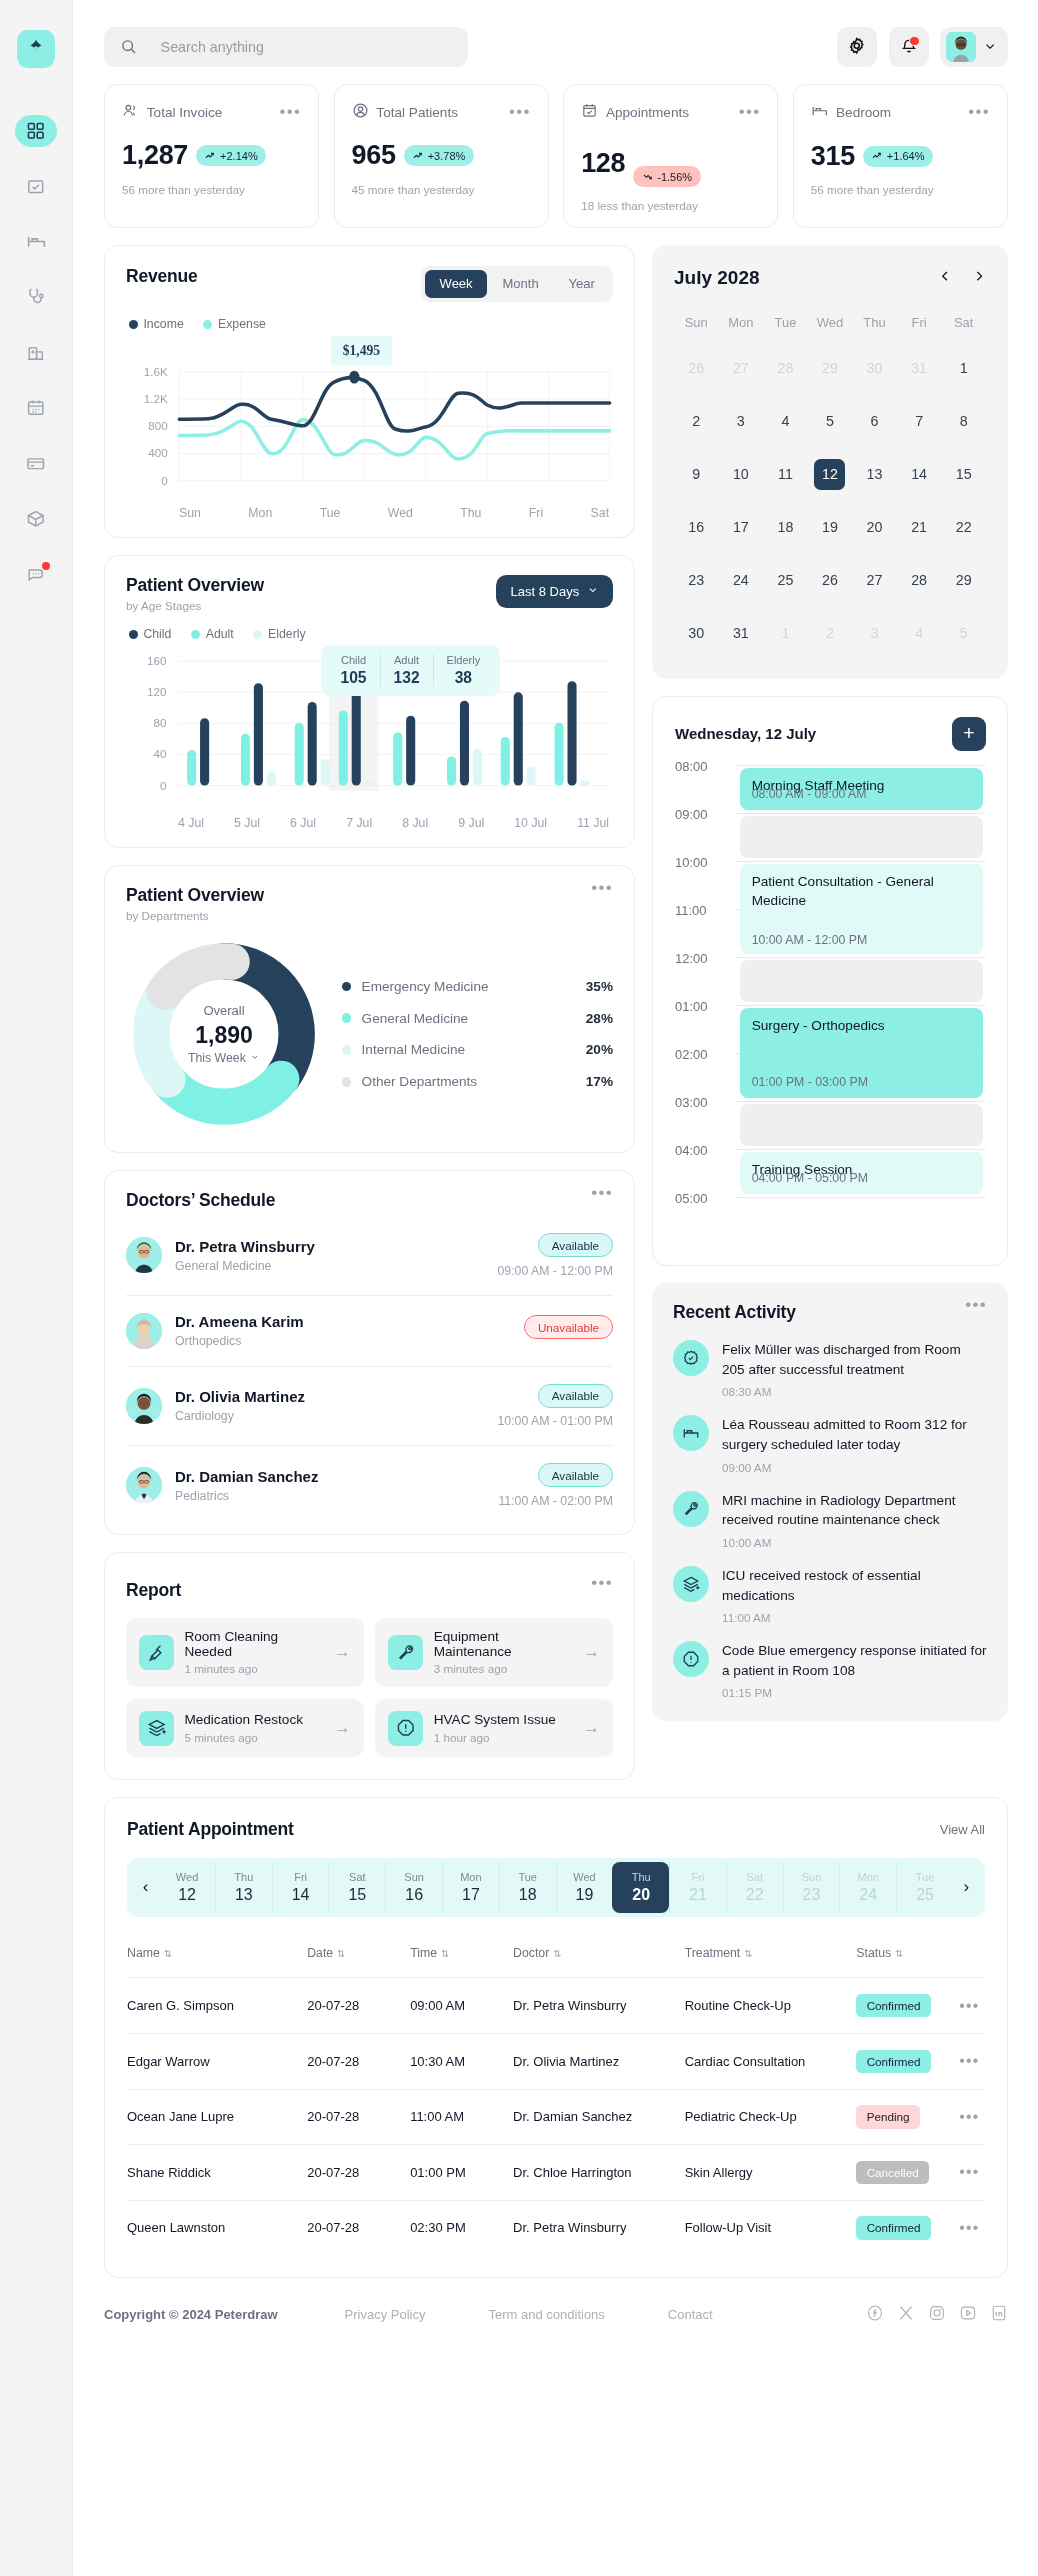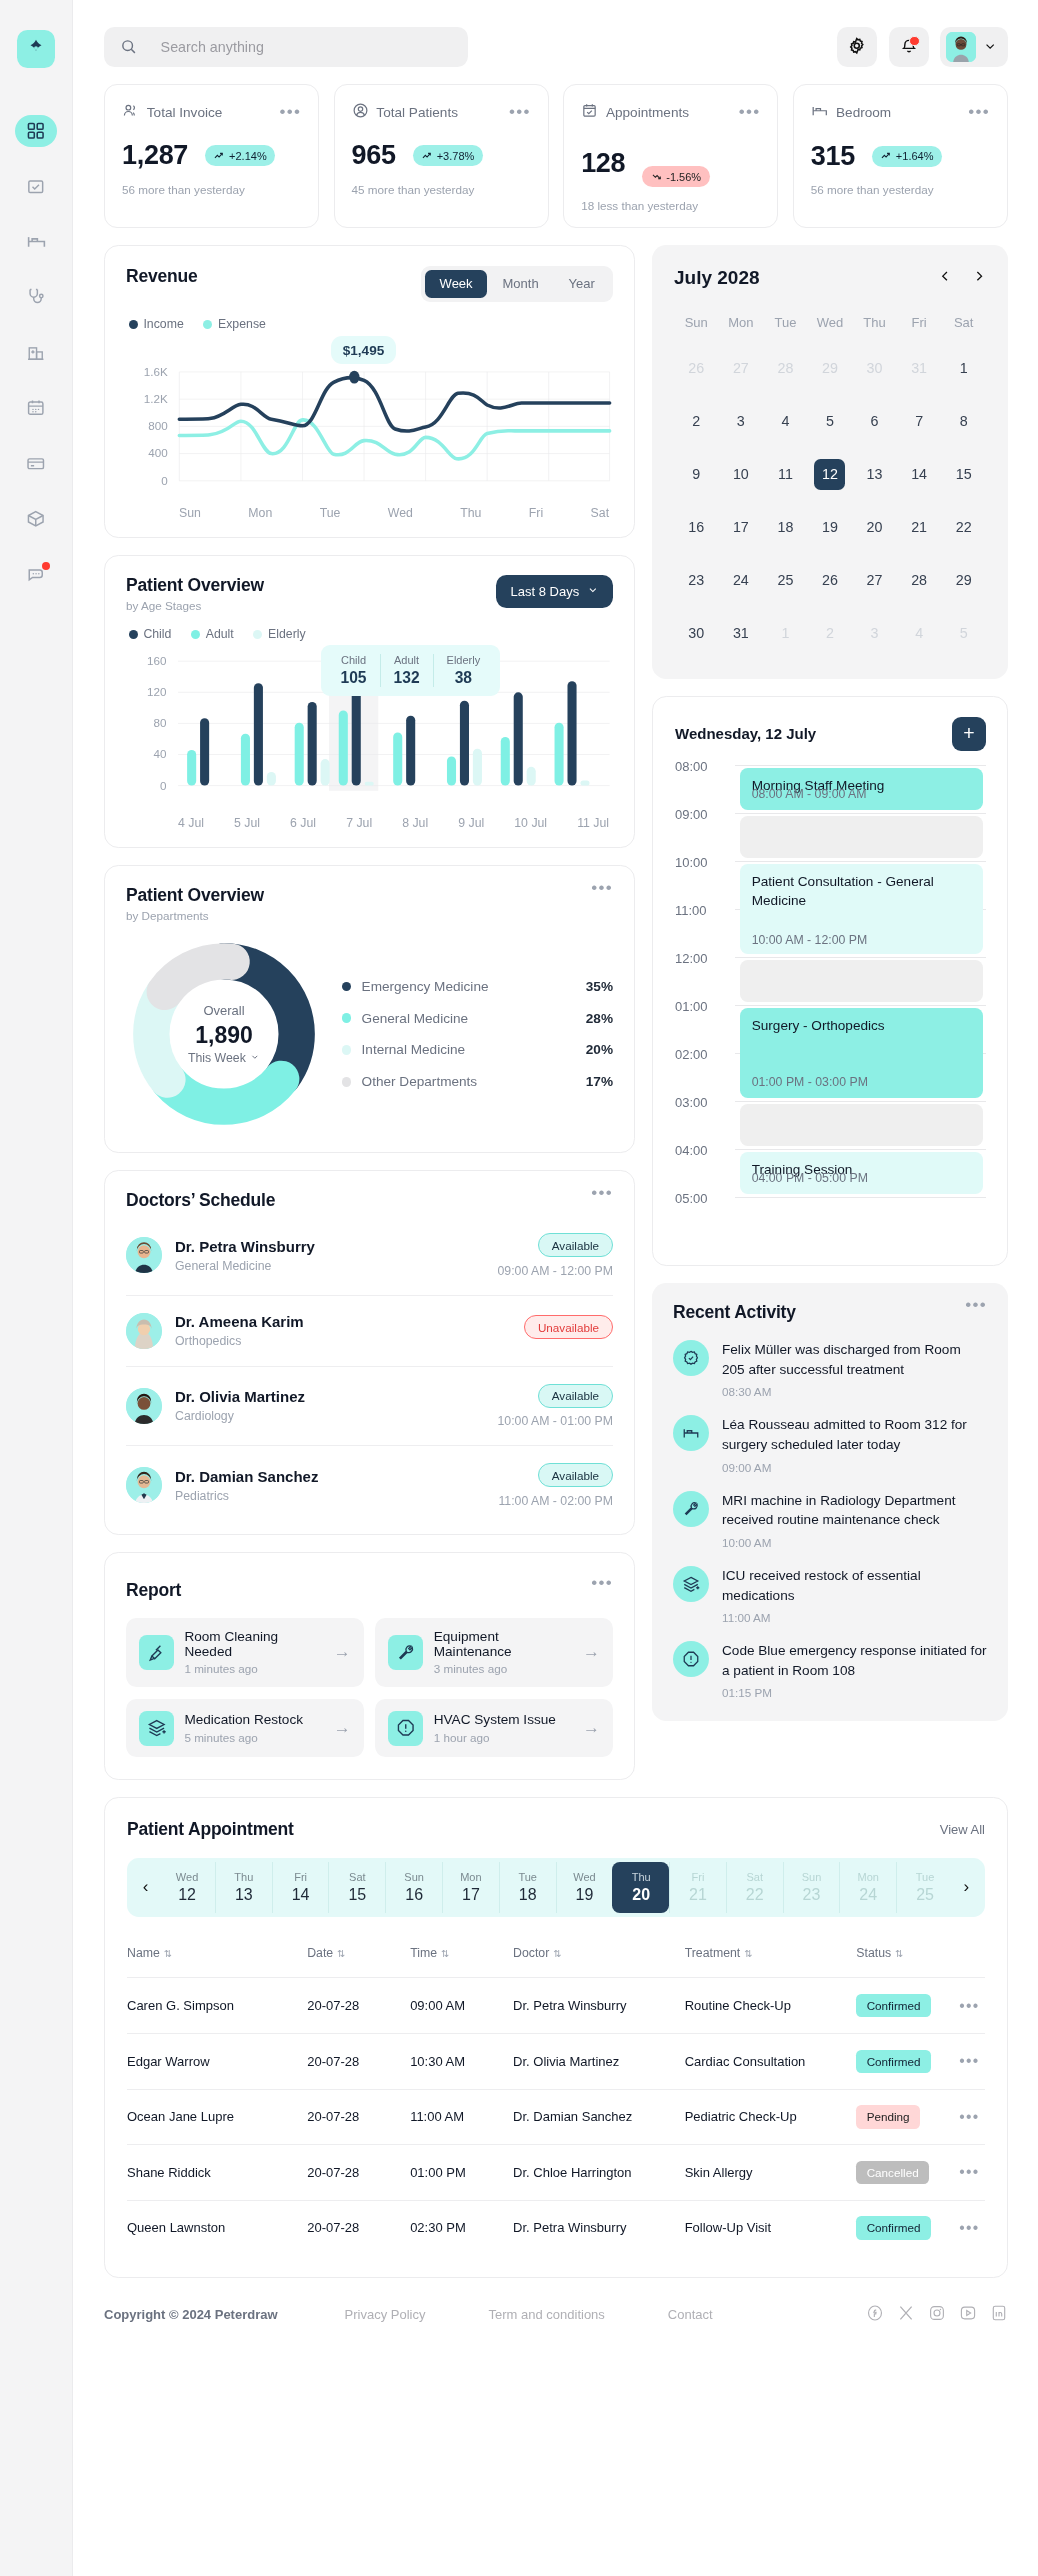--- a/index.html
+++ b/index.html
@@ -49,21 +49,21 @@
   .avatar-sq { width:30px; height:30px; border-radius:6.5px; background:#8defe4;
     overflow:hidden; display:flex; align-items:flex-end; justify-content:center; }
 
   
   .stats-row { display:grid; grid-template-columns: repeat(4, 1fr); gap: 14.3px; }
   .stat-card { background:#fff; border:0.6px solid #ececee; border-radius:13px;
     padding: 17px 17px 15.6px 17px; }
   .stat-head { display:flex; align-items:center; justify-content:space-between; }
   .stat-head-l { display:flex; align-items:center; gap:7.8px; color:#6b7280; font-size:13.6px; }
   .dots { color:#9ca3af; font-size:17px; letter-spacing:1.3px; line-height:6.5px; }
-  .stat-mid { display:flex; align-items:center; gap:17px; margin: 18px 0 11.7px 0; }
+  .stat-mid { display:flex; align-items:center; gap:8px; margin: 18px 0 11.7px 0; }
   .stat-value { font-size:27px; font-weight:700; letter-spacing:-0.3px; }
   .badge-up, .badge-down { display:inline-flex; align-items:center; gap:3.9px;
     border-radius:649px; padding: 4.5px 8.4px; font-size:11px; font-weight:500; }
   .badge-up { background:#9df0e8; color:#123; }
   .badge-down { background:#ffc0c0; color:#222;margin-top:26px; }
   .stat-sub { font-size:11.7px; color:#9ca3af; }
 
   
   .grid2 { display:grid; grid-template-columns: 531px 1fr; gap: 17px; margin-top: 17px; }
   .card { background:#fff; border:0.6px solid #ececee; border-radius:14.3px; }
@@ -74,22 +74,22 @@
 
   
   .revenue { padding: 19.5px 21px 17px 21px; }
   .seg { display:flex; background:#f2f2f3; border-radius:9px; padding:3.9px; gap:1.3px; }
   .seg span { padding: 6.5px 14.3px; font-size:13px; border-radius:6.5px; color:#6b7280; }
   .seg span.on { background:#25415c; color:#fff; font-weight:500; }
   .legend { display:flex; gap:19.5px; align-items:center; margin:15.6px 0 3.9px 2.6px; }
   .legend i { width:9px; height:9px; border-radius:50%; display:inline-block; margin-right:5.8px; }
   .legend span { font-size:12.3px; color:#6b7280; display:flex; align-items:center; }
   .chart-wrap { position:relative; }
-  .tip-bubble { position:absolute; background:#e5fbfa; border-radius:11px;
-     padding: 6.5px 11.7px; font-size:13.6px; font-weight:600; color:#1f3b55; }
+  .tip-bubble { position:absolute; background:#e5fbfa; border-radius:1px;
+     padding: 6.5px 11.7px; font-size:13.6px; font-weight:600; color:#1f3b55;font-family:Liberation Serif, serif; }
   .xaxis { display:flex; justify-content:space-between; padding: 6.5px 3.9px 0 53px; }
   .xaxis span { font-size:12.3px; color:#9ca3af; }
 
   
   .pov { padding: 19.5px 21px 17px 21px; }
   .pill-dark { background:#25415c; color:#fff; border-radius:10.4px; font-size:13px;
      padding: 9px 14.3px; display:inline-flex; align-items:center; gap:7.8px; }
   .bar-tip { position:absolute; background:#e5fbfa; border-radius:9px; display:flex;
      padding: 9px 6.5px; }
   .bar-tip .seg2 { padding: 0 13px; text-align:center; }

